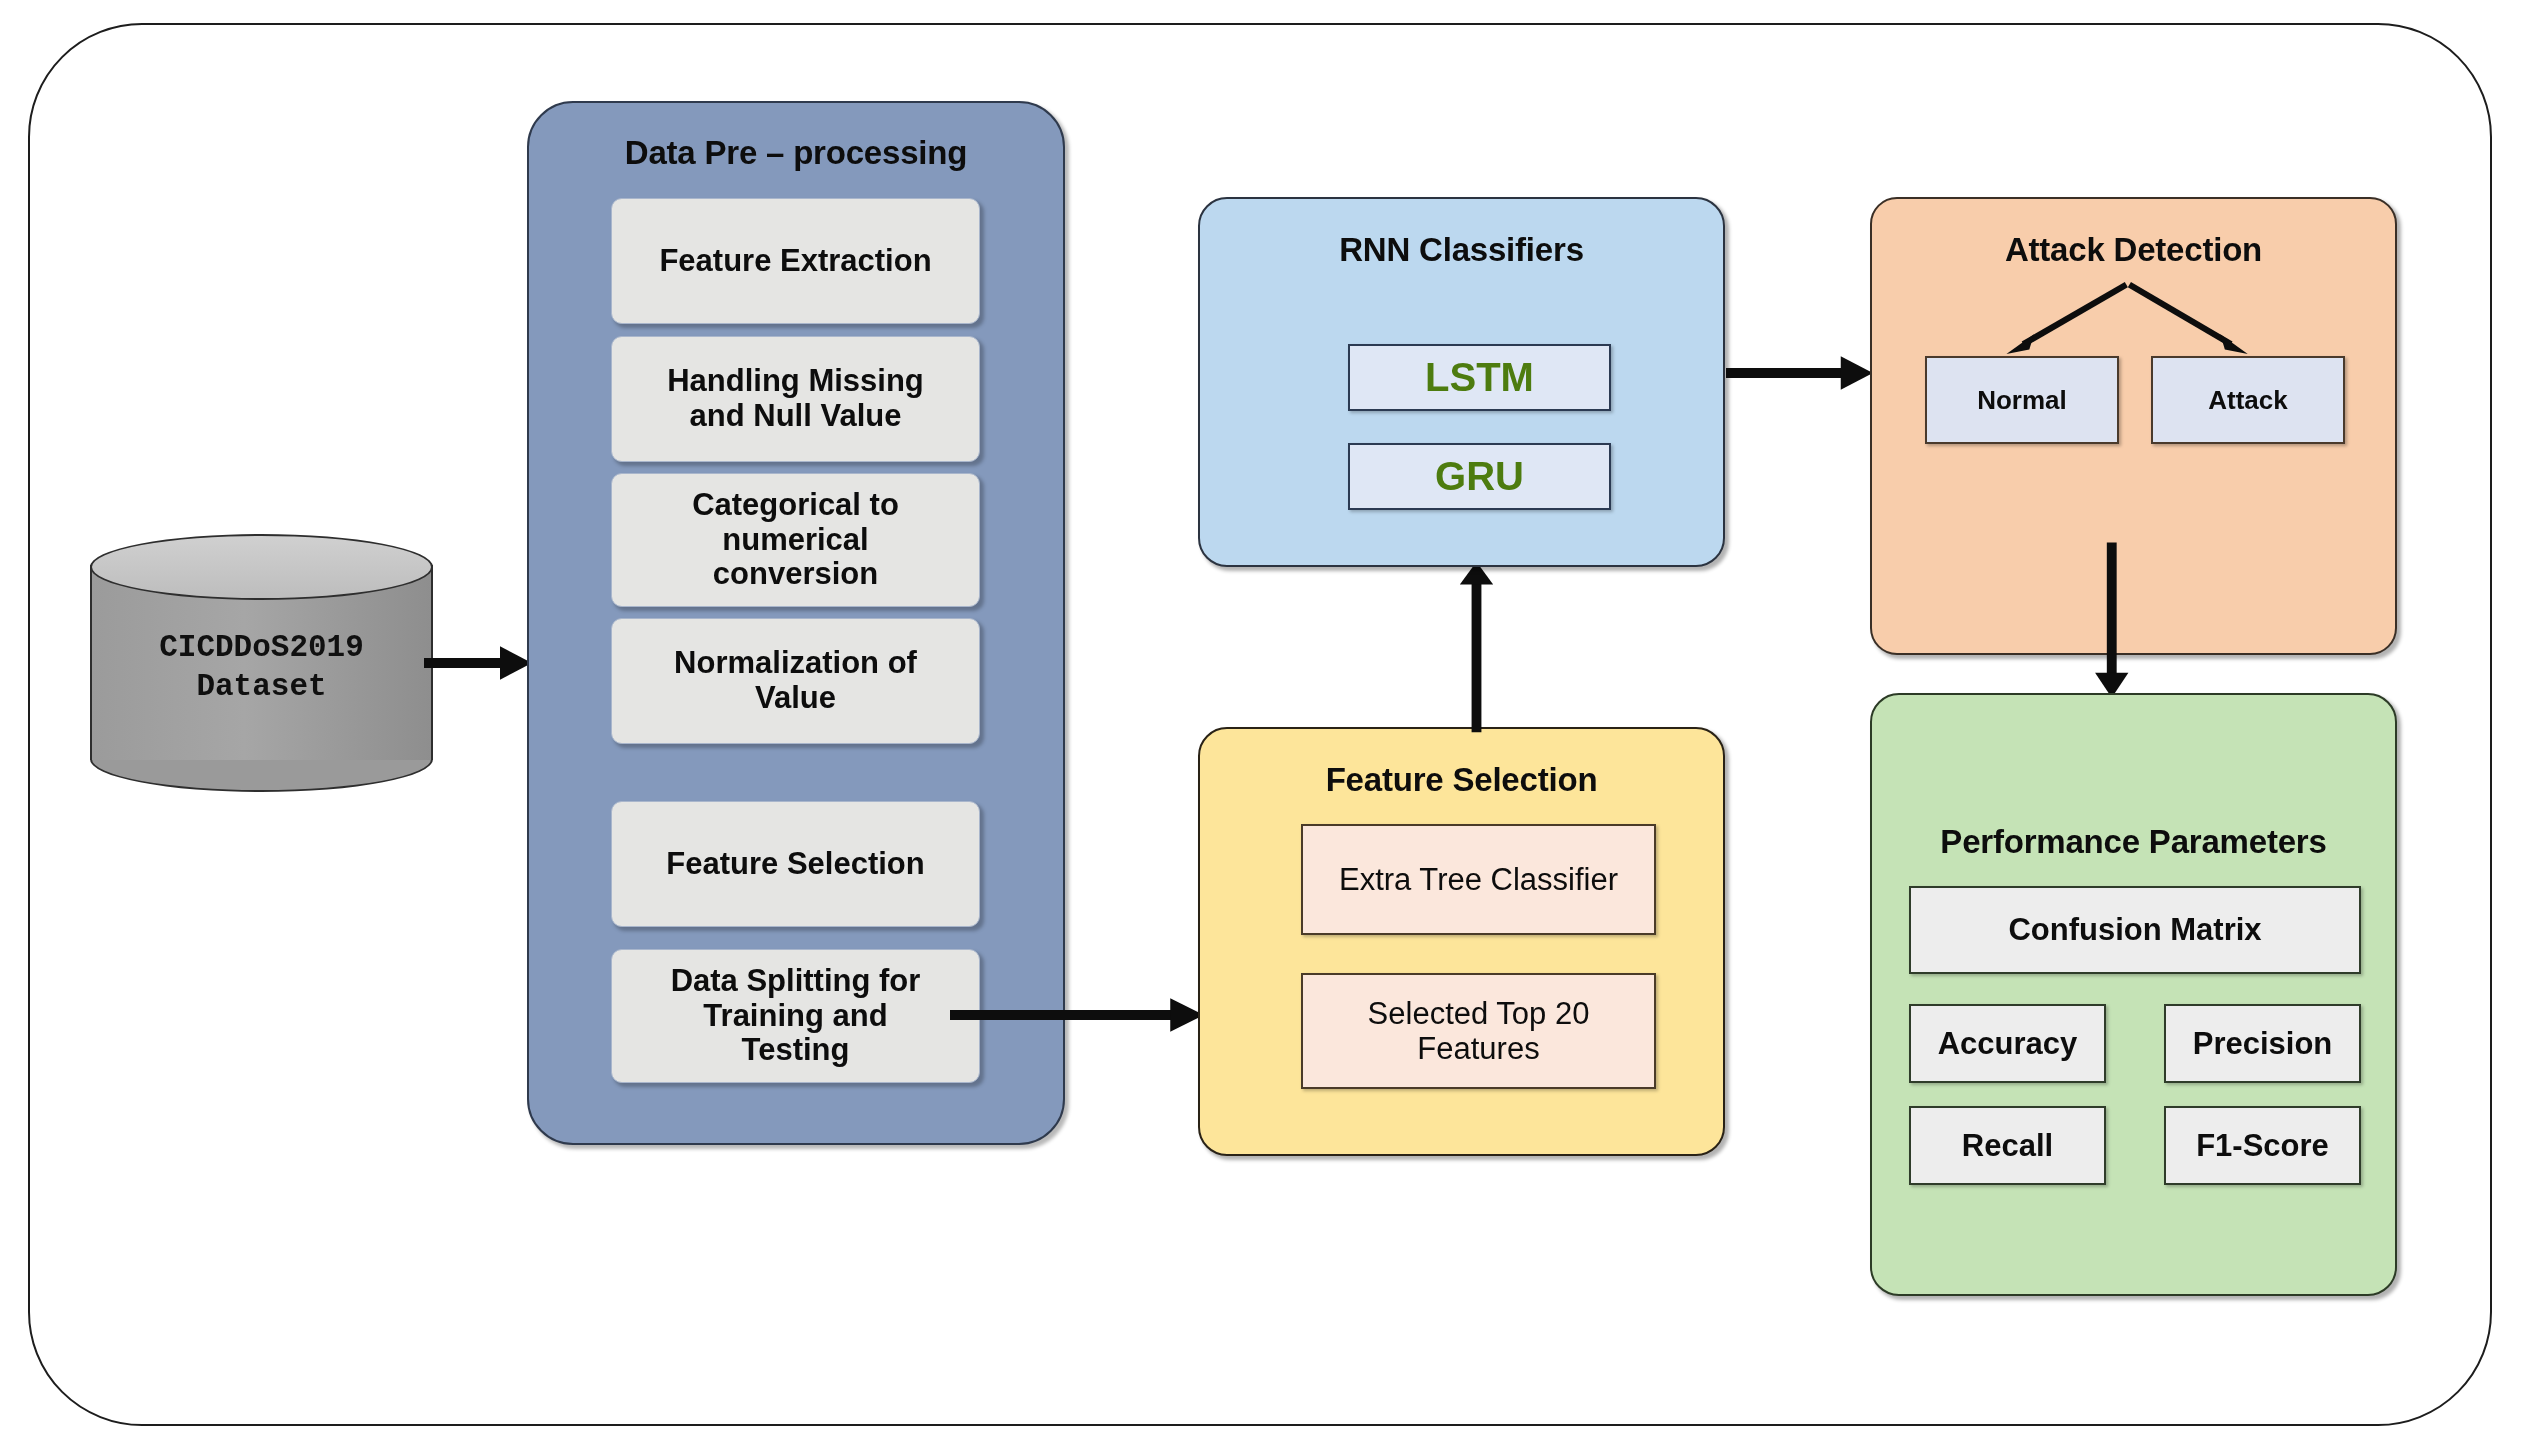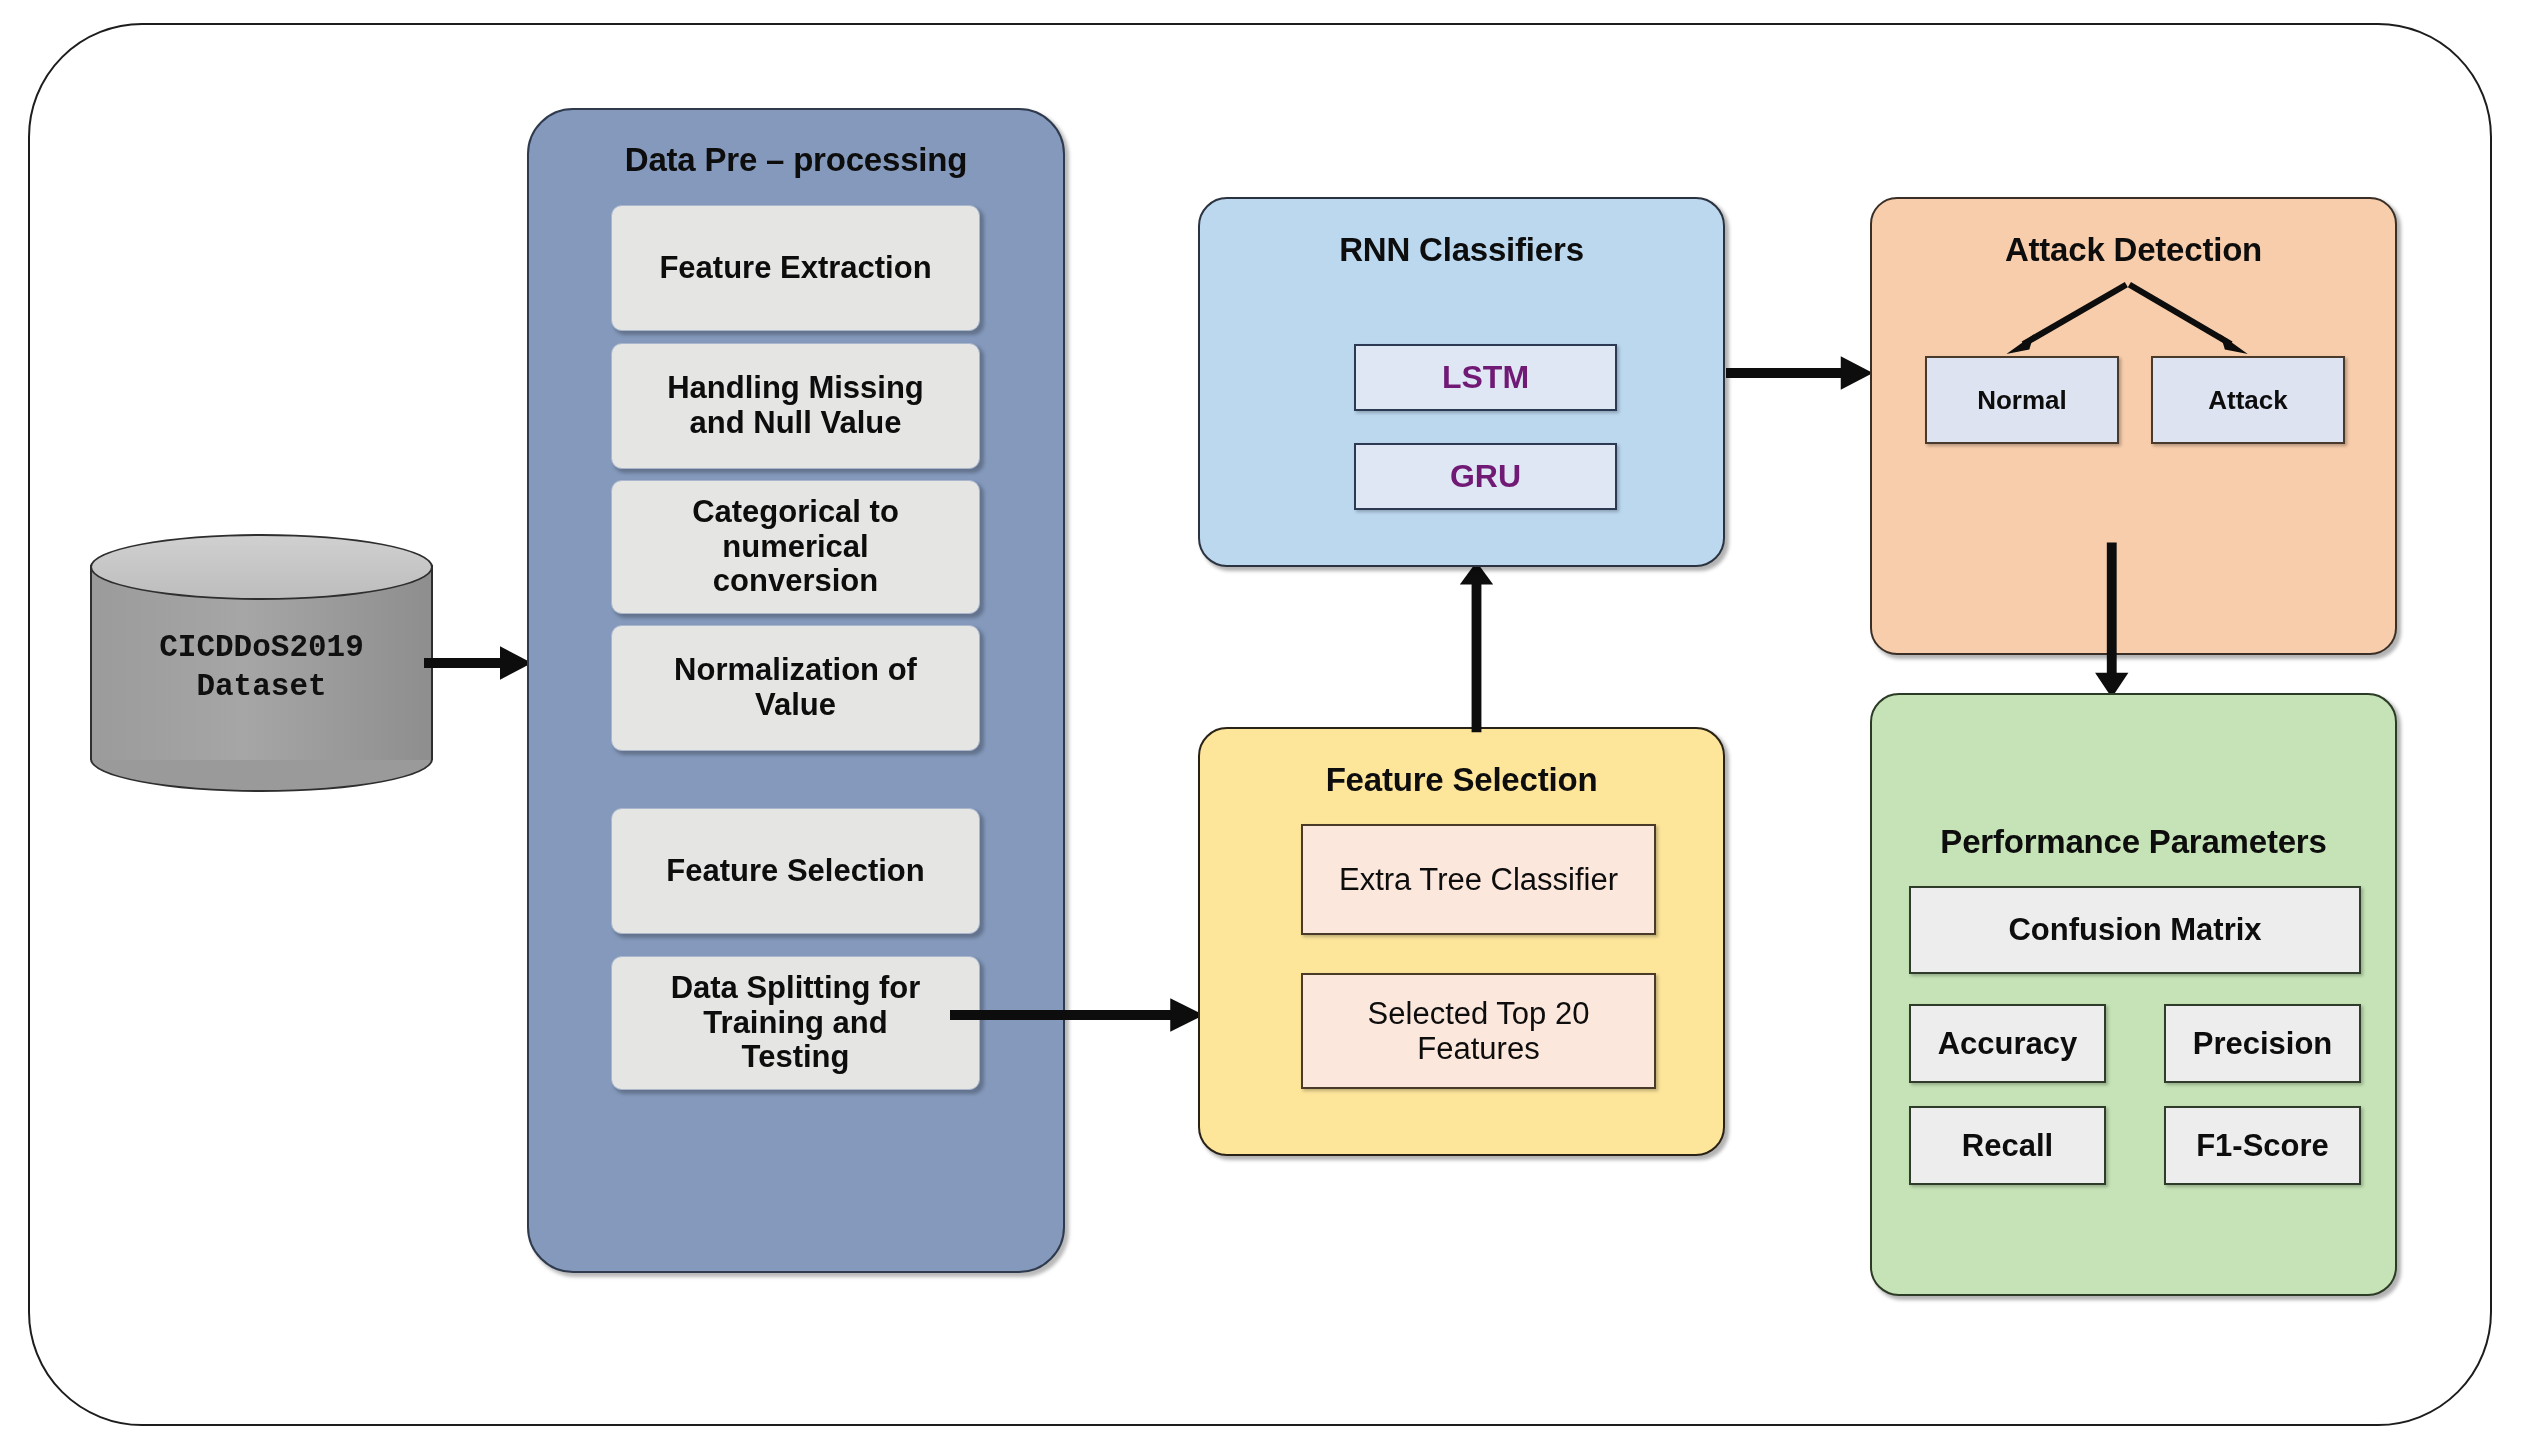--- a/index.html
+++ b/index.html
@@ -16,21 +16,21 @@
 
   
   .stage{position:absolute;box-sizing:border-box;}
   .stage-title{
     position:absolute;left:0;right:0;text-align:center;
     font-weight:bold;color:#0d0d0d;letter-spacing:-0.2px;
   }
 
   
   .preproc{
-    left:527px;top:108px;width:538px;height:1165px;
+    left:527px;top:101px;width:538px;height:1044px;
     background:#8499bc;border:2.3px solid #2f3a4d;border-radius:46px;
     box-shadow:3.1px 3.1px 3.8px rgba(0,0,0,.28);
   }
   .preproc .stage-title{top:30.5px;font-size:33px;}
   .pp-item{
     position:absolute;left:82px;width:369px;
     background:#e5e5e3;border:1.5px solid #a9b6cc;border-radius:10.7px;
     box-shadow:3.1px 3.1px 3.8px rgba(0,0,0,.25);
     display:flex;align-items:center;justify-content:center;
     text-align:center;font-weight:bold;font-size:31px;color:#0d0d0d;
@@ -38,24 +38,24 @@
   }
 
   
   .rnn{
     left:1198px;top:197px;width:527px;height:370px;
     background:#bcd8ef;border:2.3px solid #2b3340;border-radius:29px;
     box-shadow:3.1px 3.1px 3.8px rgba(0,0,0,.3);
   }
   .rnn .stage-title{top:32px;font-size:33px;}
   .rnn-item{
-    position:absolute;left:154px;width:263px;height:67px;
+    position:absolute;left:148px;width:263px;height:67px;
     background:#dfe7f5;border:2.3px solid #2b3a52;
     display:flex;align-items:center;justify-content:center;
-    font-weight:bold;font-size:32px;color:#701a75;box-sizing:border-box;
+    font-weight:bold;font-size:40px;color:#4d7c0f;box-sizing:border-box;
     box-shadow:2.3px 2.3px 3.1px rgba(0,0,0,.25);
   }
 
   
   .attack{
     left:1870px;top:197px;width:527px;height:458px;
     background:#f8cdab;border:2.3px solid #3a2f26;border-radius:27px;
     box-shadow:3.1px 3.1px 3.8px rgba(0,0,0,.3);
   }
   .attack .stage-title{top:32px;font-size:33px;}

